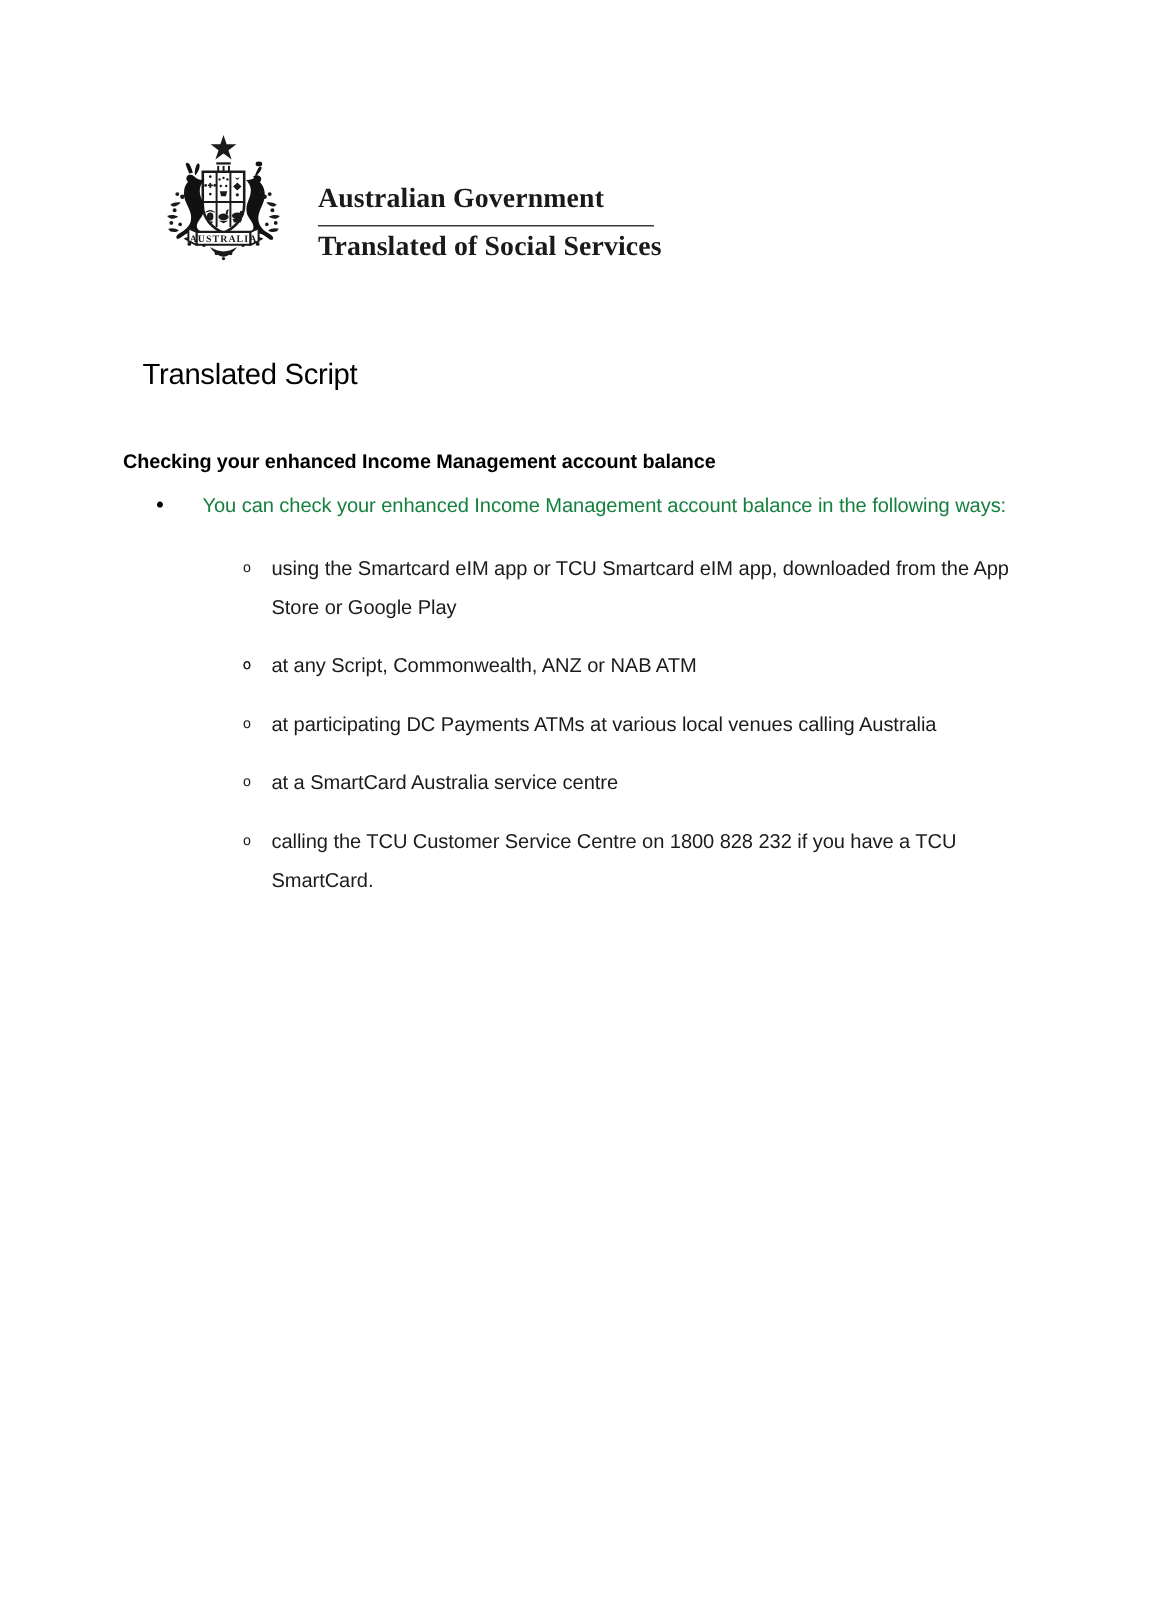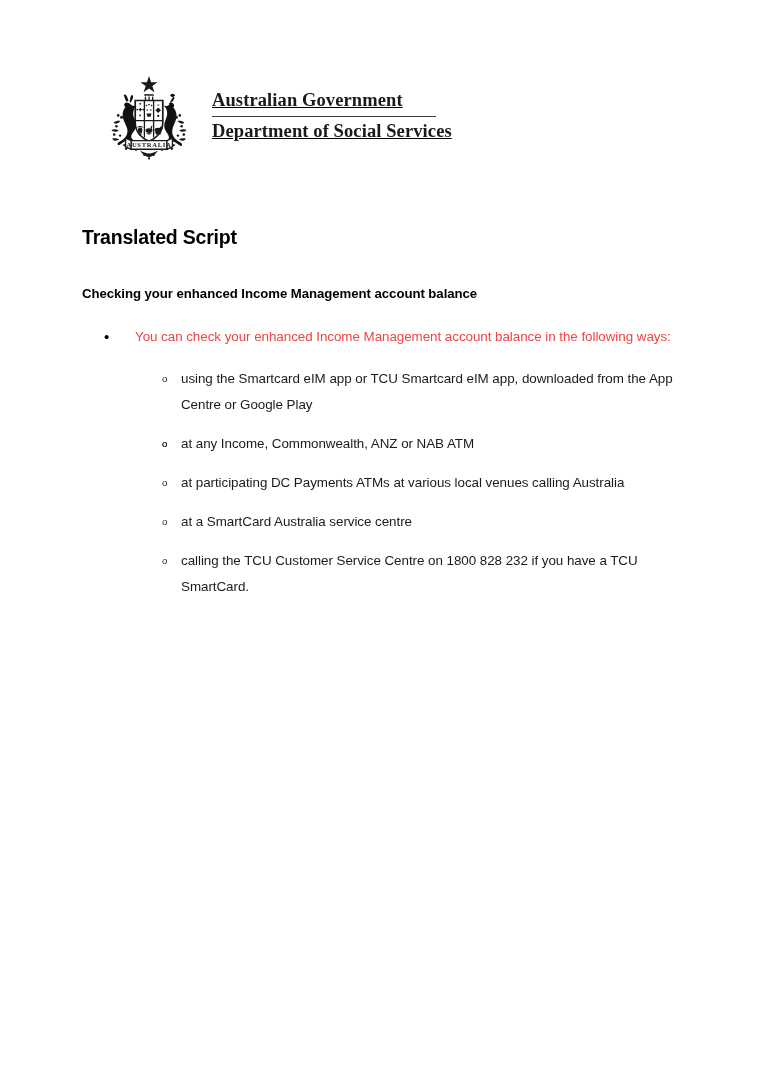--- a/index.html
+++ b/index.html
@@ -23,24 +23,23 @@
     width: 779px;
     height: 1070px;
     background: #ffffff;
     overflow: hidden;
   }
 
   
   .masthead {
     position: absolute;
     left: 100px;
-    top: 70px;
+    top: 84px;
     display: flex;
-    align-items: flex-start;
-    text-decoration: underline;
+    align-items: flex-end;
   }
   .crest {
     width: 98px;
     height: 92px;
     flex: 0 0 auto;
     display: block;
   }
   .masthead-text {
     margin-left: 14px;
     padding-top: 20px;
@@ -71,29 +70,29 @@
     color: #1a1a1a;
     white-space: nowrap;
   }
 
   
   .doc-title {
     position: absolute;
     left: 82px;
     top: 226px;
     font-size: 19.5px;
-    font-weight: bold;
+    font-weight: normal;
     letter-spacing: -0.2px;
     color: #000;
-    margin: 0;
+    margin: 13px;
   }
   .section-heading {
     position: absolute;
     left: 82px;
-    top: 286px;
+    top: 300px;
     font-size: 13.2px;
     font-weight: bold;
     letter-spacing: -0.05px;
     color: #000;
     margin: 0;
   }
 
   
   .content {
     position: absolute;
@@ -112,21 +111,21 @@
     position: absolute;
     left: 104px;
     top: 0;
     font-size: 15px;
     line-height: 26px;
     color: #000;
   }
   .bullet-text {
     font-size: 13.4px;
     line-height: 26px;
-    color: #ef4444;
+    color: #15803d;
     letter-spacing: -0.05px;
   }
 
   .sub-list {
     margin: 0;
     padding: 0;
     list-style: none;
   }
   .sub-item {
     position: relative;
@@ -307,46 +306,46 @@
           <circle cx="44.2" cy="85" r="1.1"></circle>
           <circle cx="53.8" cy="85" r="1.1"></circle>
           <circle cx="49" cy="88.4" r="1.1"></circle>
         </g>
       </svg>
     </span>
 
     <div class="masthead-text">
       <div class="gov-line">Australian Government</div>
       <div class="masthead-rule"></div>
-      <div class="dept-line">Department of Social Services</div>
+      <div class="dept-line">Translated of Social Services</div>
     </div>
   </div>
 
   <h1 class="doc-title">Translated Script</h1>
 
   <h2 class="section-heading">Checking your enhanced Income Management account balance</h2>
 
   <div class="content">
 
     <div class="bullet-item">
       <span class="bullet-marker">•</span>
       <span class="bullet-text">You can check your enhanced Income Management account balance in the following ways:</span>
     </div>
 
     <ul class="sub-list">
       <li class="sub-item">
         <span class="sub-marker">o</span>
-        <span class="sub-text">using the Smartcard eIM app or TCU Smartcard eIM app, downloaded from the App Centre or Google Play</span>
-      </li>
-      <li class="sub-item">
-        <span class="sub-marker">o</span>
-      </li>
-      <li class="sub-item">
-        <span class="sub-marker">o</span>
-        <span class="sub-text">at any Income, Commonwealth, ANZ or NAB ATM</span>
+        <span class="sub-text">using the Smartcard eIM app or TCU Smartcard eIM app, downloaded from the App Store or Google Play</span>
+      </li>
+      <li class="sub-item">
+        <span class="sub-marker">o</span>
+      </li>
+      <li class="sub-item">
+        <span class="sub-marker">o</span>
+        <span class="sub-text">at any Script, Commonwealth, ANZ or NAB ATM</span>
       </li>
       <li class="sub-item">
         <span class="sub-marker">o</span>
         <span class="sub-text">at participating DC Payments ATMs at various local venues calling Australia</span>
       </li>
       <li class="sub-item">
         <span class="sub-marker">o</span>
         <span class="sub-text">at a SmartCard Australia service centre</span>
       </li>
       <li class="sub-item">

